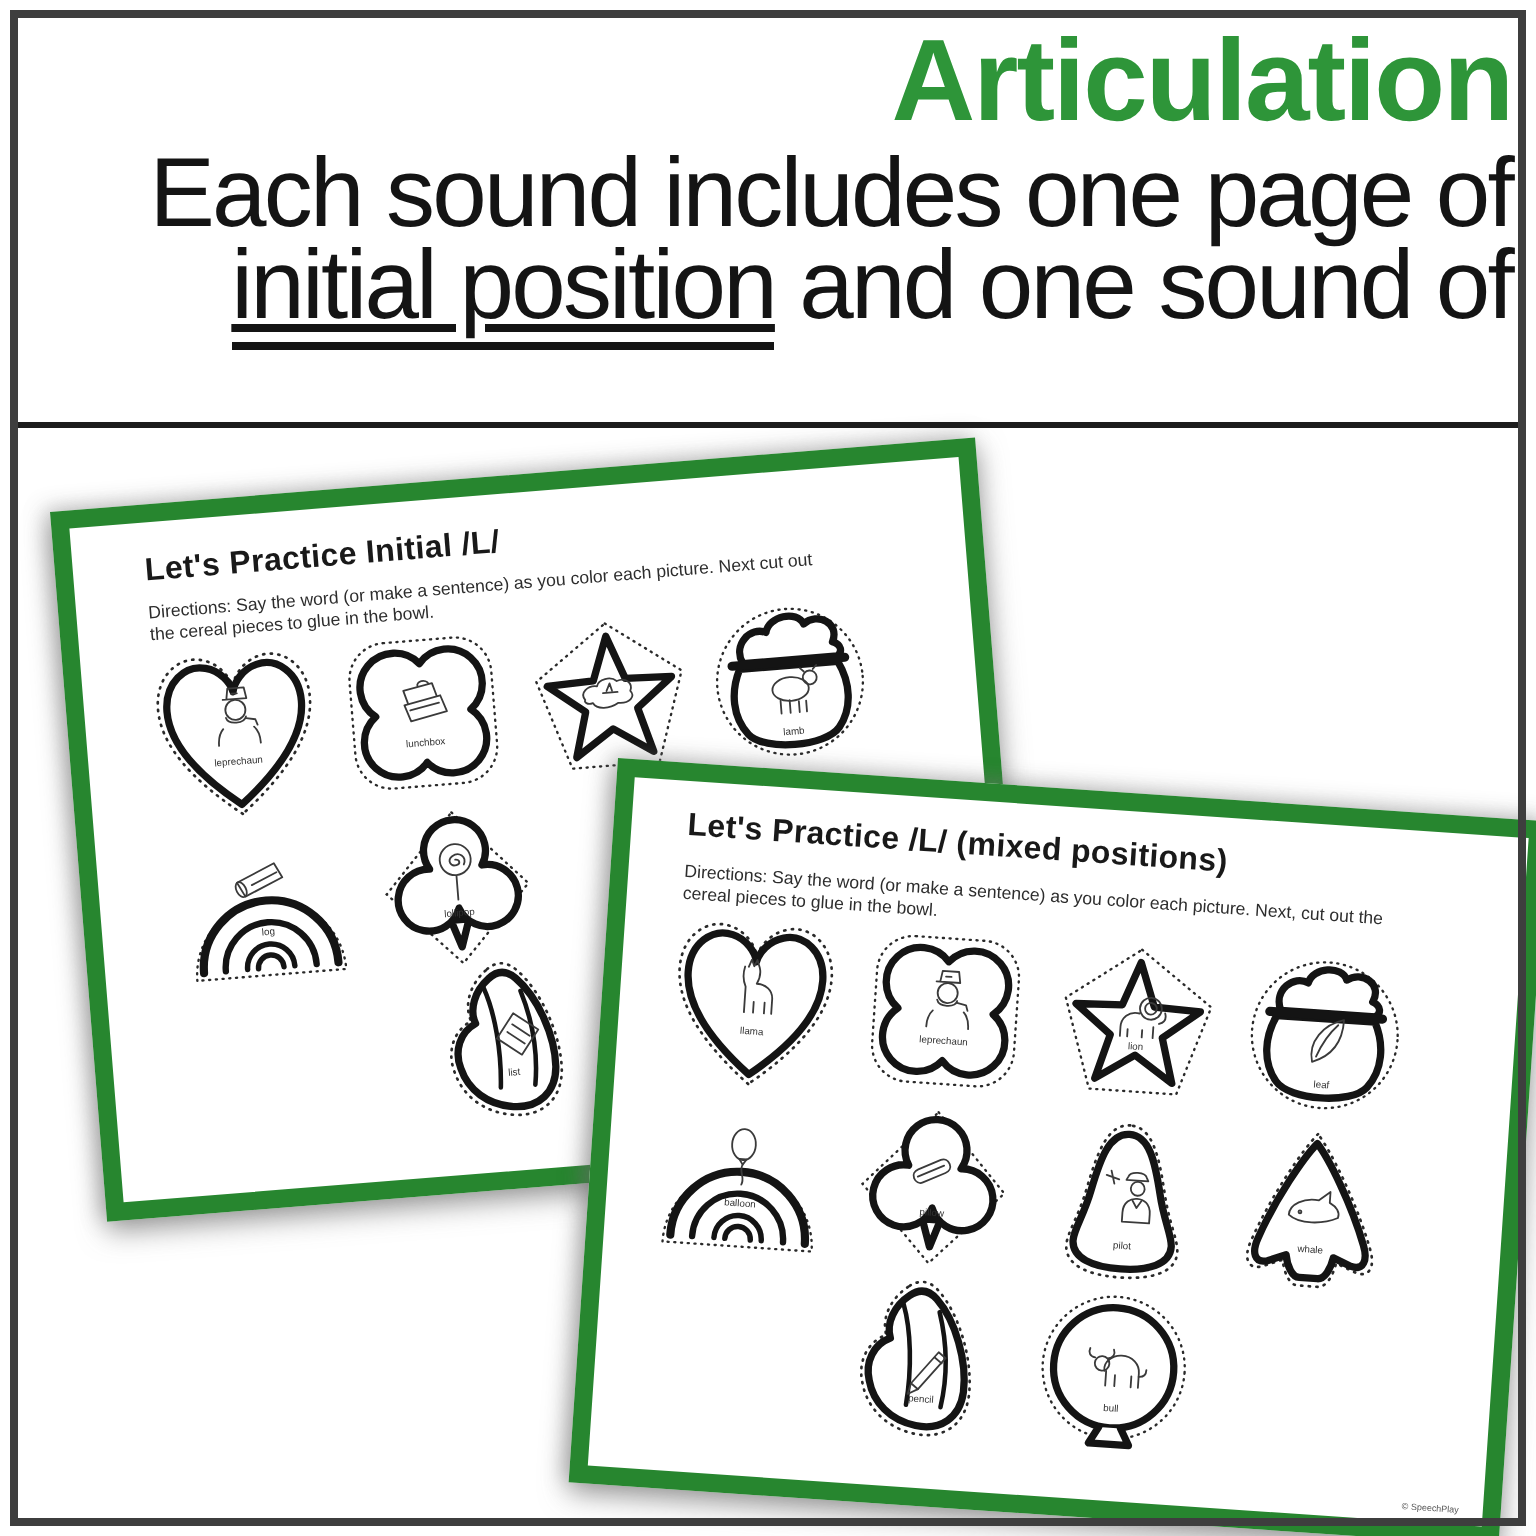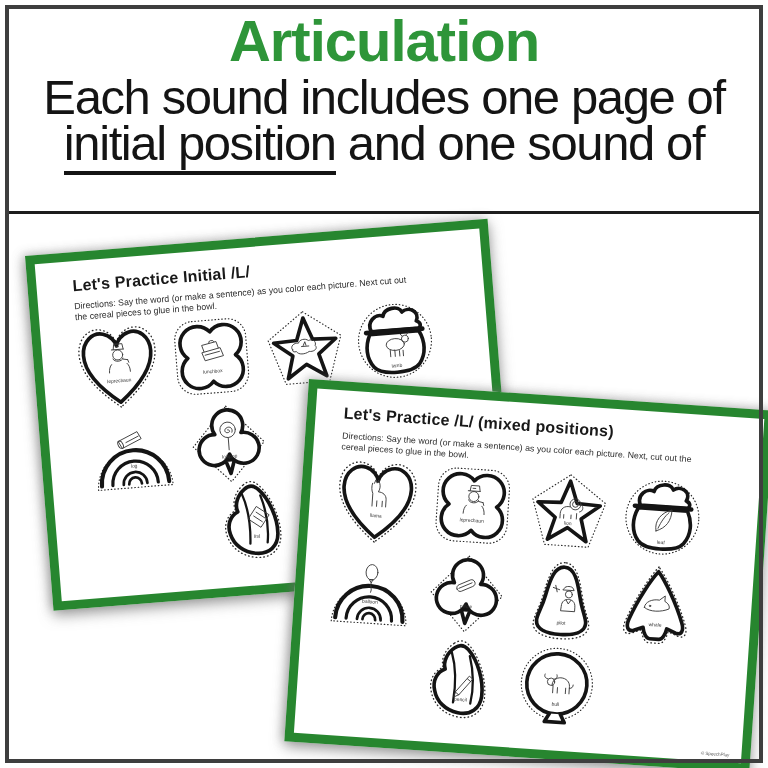--- a/index.html
+++ b/index.html
@@ -1,24 +1,24 @@
 <!DOCTYPE html>
 <html><head>
 <meta charset="utf-8">
 <style>
   html,body{margin:0;padding:0;background:#fff;}
   body{width:768px;height:768px;position:relative;overflow:hidden;
        font-family:"Liberation Sans",sans-serif;color:#161616;}
   .frame{position:absolute;inset:5px;border:4px solid #3e3e3e;pointer-events:none;z-index:40;}
   
-  .header{position:absolute;left:12px;right:12px;top:8px;text-align:center;z-index:30;}
+  .header{position:absolute;left:12px;right:12px;top:8px;text-align:right;z-index:30;}
   .main-title{font-size:58px;font-weight:bold;letter-spacing:-1px;color:#2e9539;
               margin:0;line-height:66px;}
   .sub{font-size:49px;letter-spacing:-1.4px;line-height:46px;color:#141414;margin:0;}
-  .uline{border-bottom:4px solid #141414;padding-bottom:1px;}
+  .uline{border-bottom:4px solid #141414;padding-bottom:1px;text-decoration:underline;}
   .divider{position:absolute;left:9px;right:9px;top:211px;height:3px;background:#1d1d1d;z-index:30;}
   
   .sheet{position:absolute;background:#fff;border:9px solid #27862f;
          box-shadow:0 5px 14px rgba(90,90,90,.6), -3px -2px 10px rgba(130,130,130,.35);}
   .sheet1{left:25px;top:256px;width:446px;height:338px;
           transform:rotate(-4.6deg);transform-origin:0 0;z-index:1;}
   .sheet2{left:309px;top:379px;width:448px;height:345px;
           transform:rotate(3.9deg);transform-origin:0 0;z-index:2;}
   .ws-title{position:absolute;font-weight:bold;font-size:16px;letter-spacing:.2px;color:#191919;}
   .ws-dir{position:absolute;font-size:8.8px;line-height:11px;color:#2d2d2d;white-space:nowrap;}

